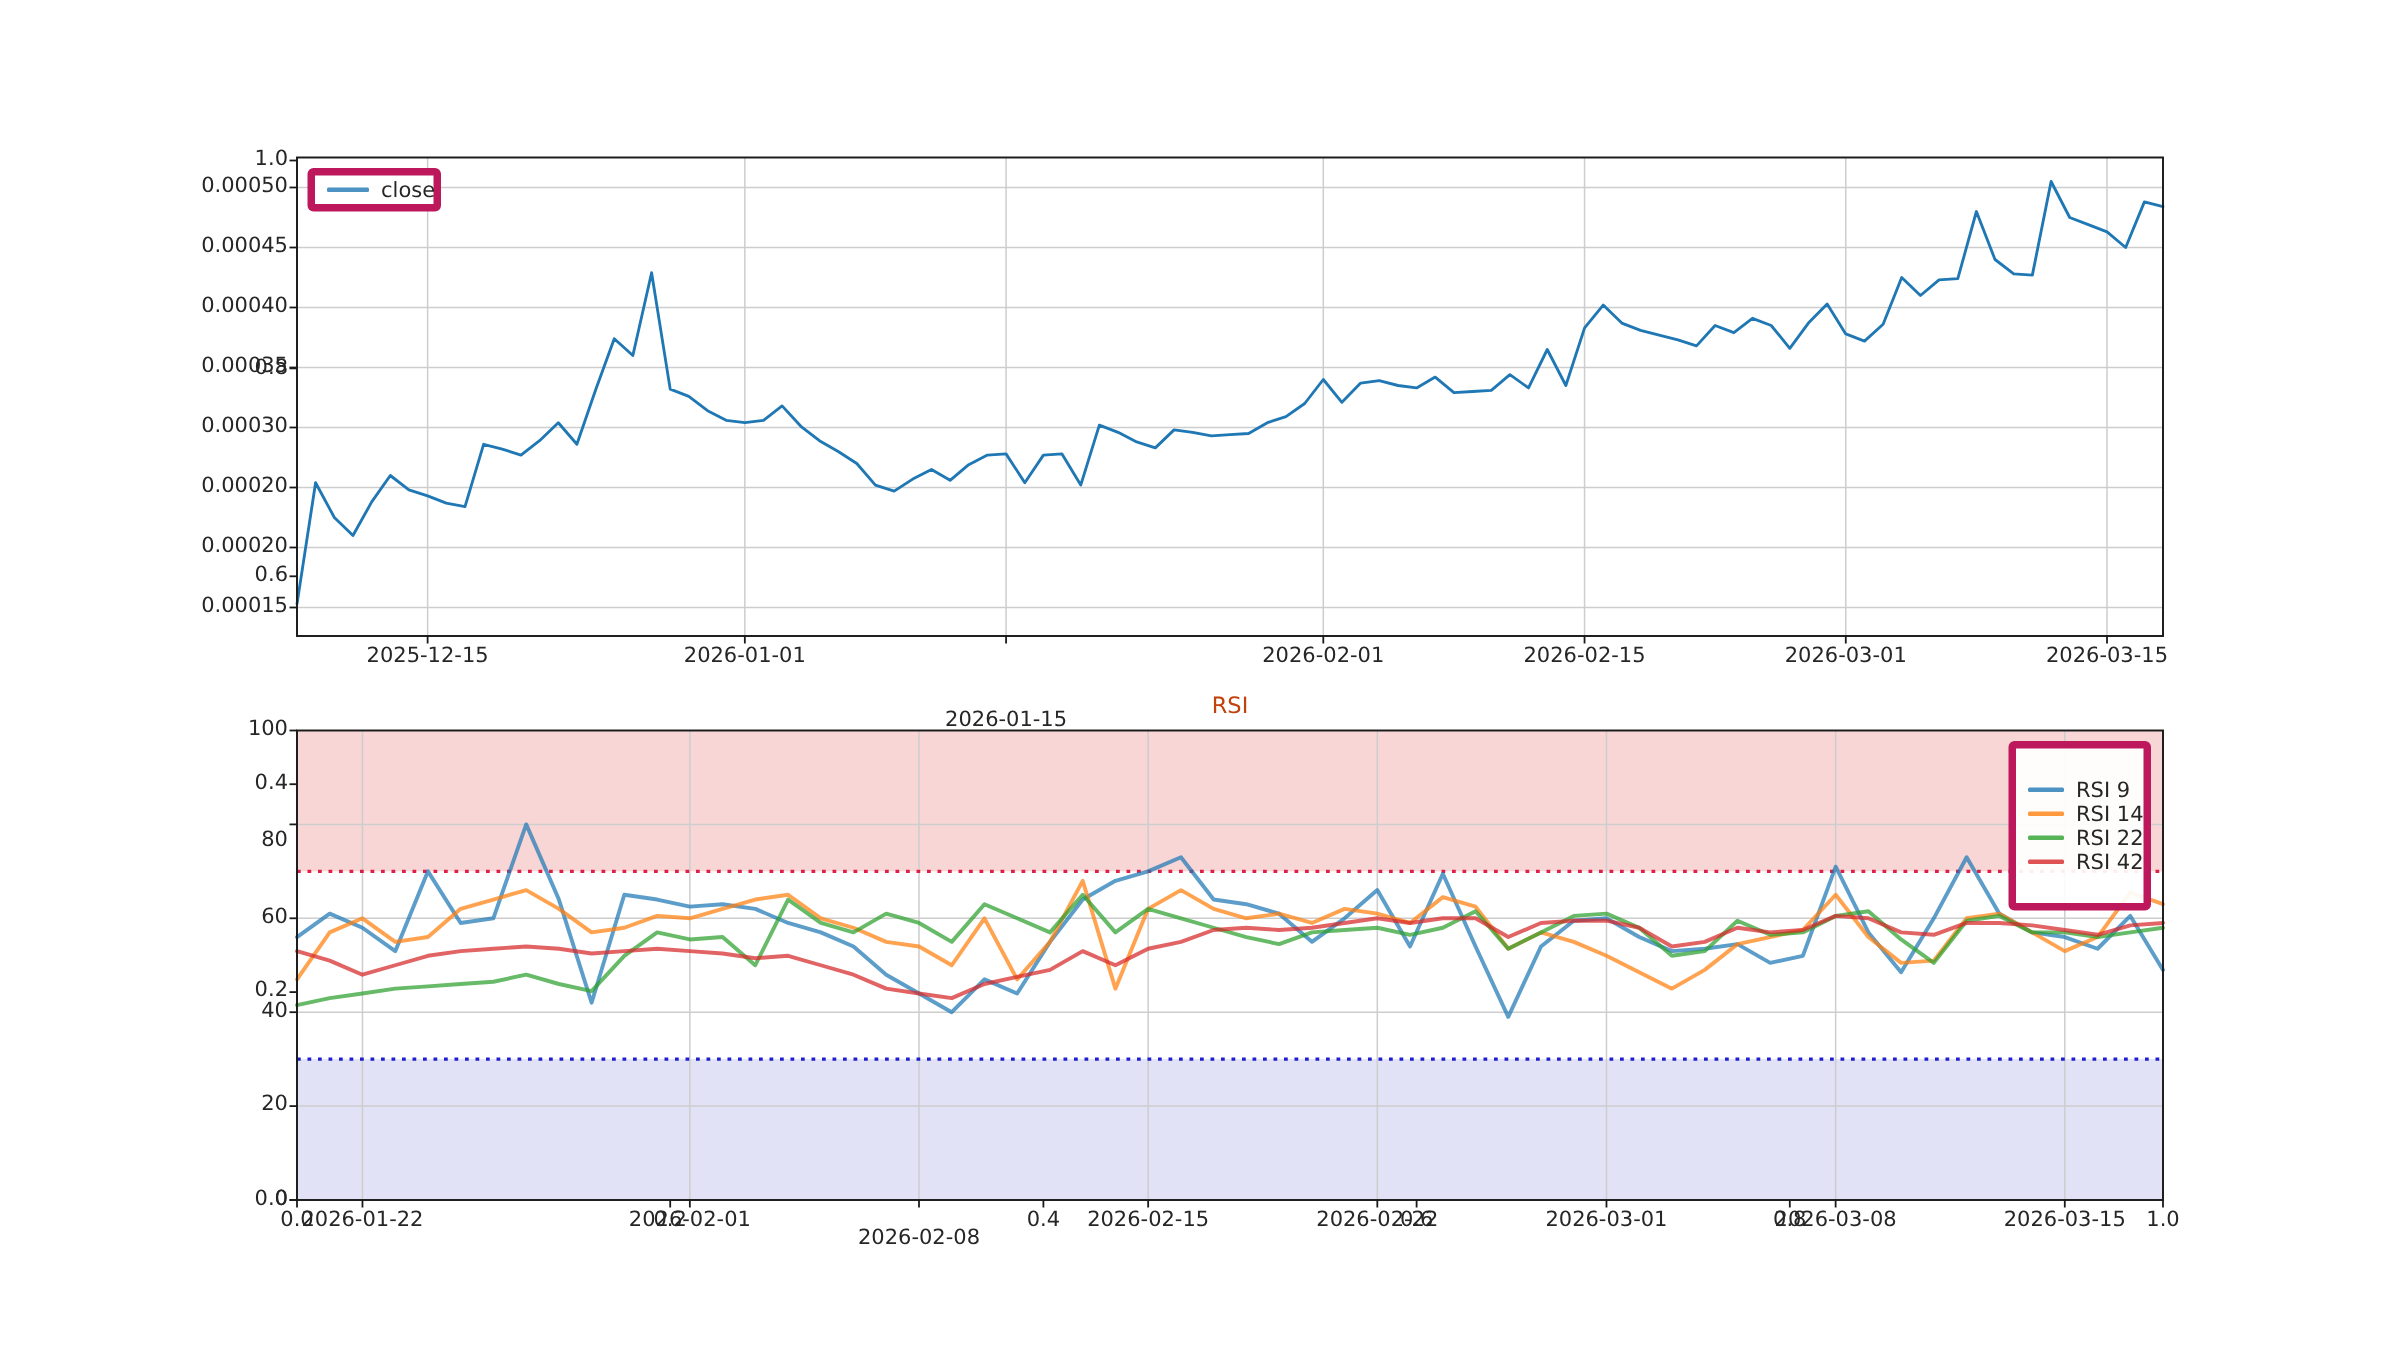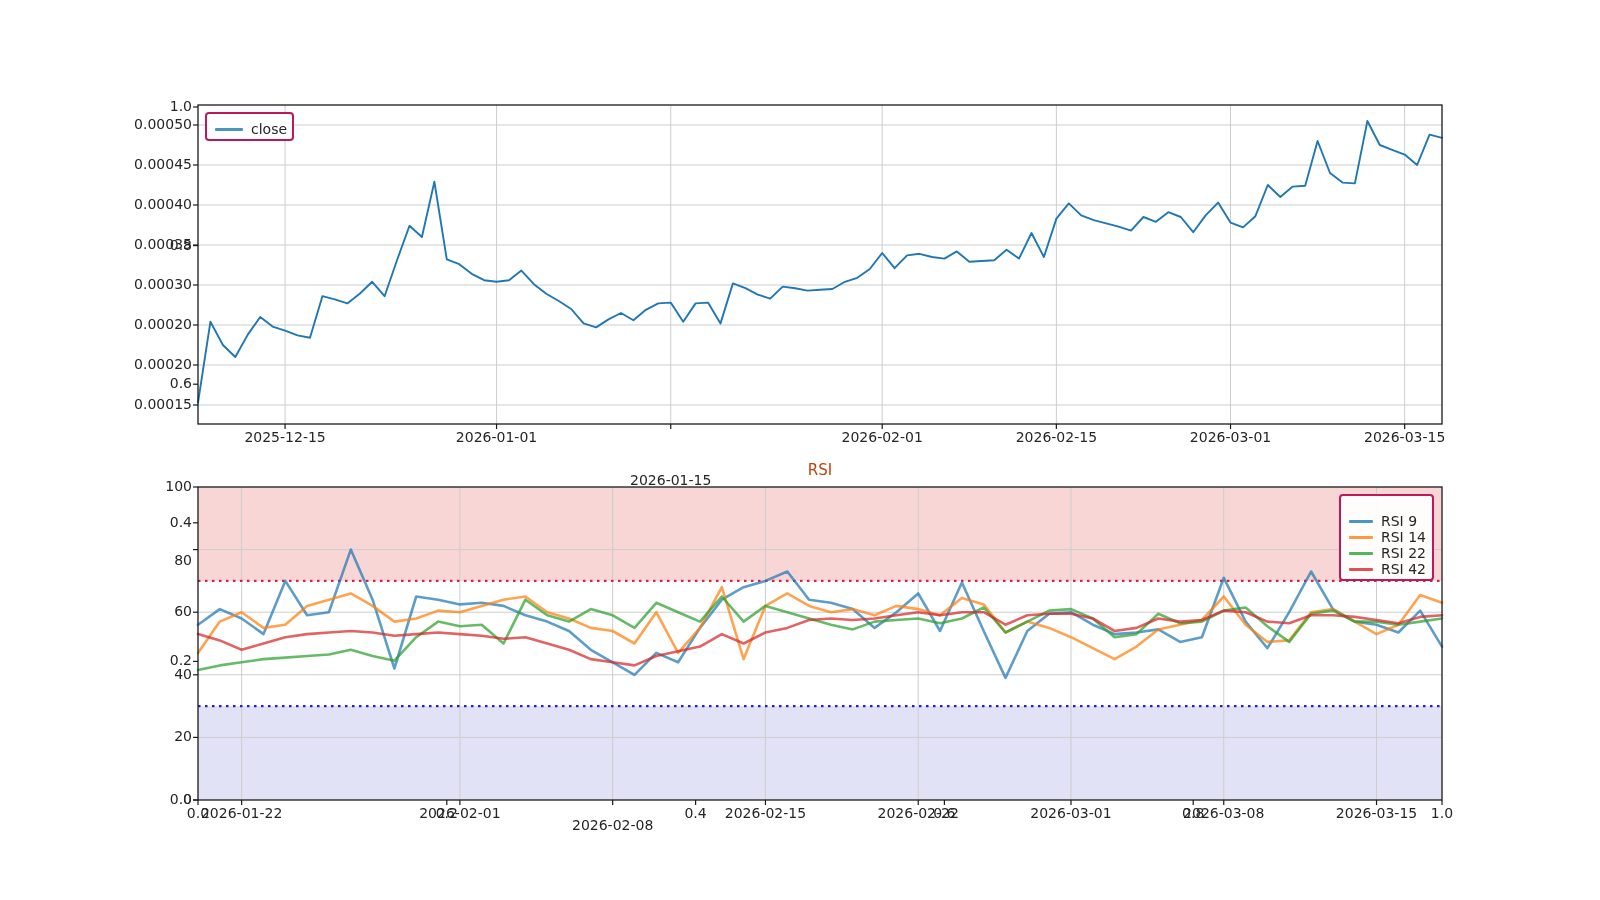--- a/index.html
+++ b/index.html
@@ -5,23 +5,23 @@
   html,body{margin:0;padding:0;background:#fff;}
   .figure{position:relative;width:1600px;height:900px;background:#fff;
           font-family:"DejaVu Sans",sans-serif;overflow:hidden;}
   .figure svg{position:absolute;left:0;top:0;}
   .ticklabel{position:absolute;font-size:14px;color:#262626;white-space:nowrap;line-height:17px;}
   .ylab{text-align:right;}
   .xlab{transform:translateX(-50%);}
   .watermark{position:absolute;font-size:28px;letter-spacing:1px;transform:translateX(-50%);
              white-space:nowrap;}
   .rsi-title{position:absolute;font-size:15px;color:#c2410c;transform:translateX(-50%);}
-  .legend{position:absolute;background:rgba(255,255,255,0.92);border:2px solid #be185d;
+  .legend{position:absolute;background:rgba(255,255,255,0.92);border:5px solid #be185d;
           border-radius:4px;box-sizing:border-box;display:flex;flex-direction:column;
-          justify-content:flex-end;padding:2px 8px;}
+          justify-content:center;padding:2px 8px;}
   .legend-row{display:flex;align-items:center;gap:8px;}
   .legend-swatch{display:inline-block;height:3px;border-radius:1px;flex:0 0 auto;}
   .legend-label{font-size:14px;color:#262626;white-space:nowrap;}
 </style>
 </head>
 <body>
 
 <div class="figure">
   <svg id="chart" width="1600" height="900">
       <rect x="198" y="487" width="1244" height="93.89999999999998" fill="#f9d6d6"></rect>
@@ -147,21 +147,21 @@
       <span class="ticklabel xlab" style="left: 1193.2px; top: 805px;">0.8</span>
       <span class="ticklabel xlab" style="left: 1442px; top: 805px;">1.0</span>
     </div>
   <span class="rsi-title" id="rsi-title" style="left: 820px; top: 461px;">RSI</span>
   <div class="legend" id="legend-close" style="left: 205px; top: 112px; width: 89px; height: 29px;">
       <div class="legend-row">
         <span class="legend-swatch" style="width: 28px; background: rgb(31, 119, 180); opacity: 0.8;"></span>
         <span class="legend-label">close</span>
       </div>
     </div>
-  <div class="legend" id="legend-rsi" style="left: 1339px; top: 494px; width: 95px; height: 87px;">
+  <div class="legend" id="legend-rsi" style="left: 1339px; top: 494px; width: 95px; height: 113px;">
       <div class="legend-row">
         <span class="legend-swatch" style="width: 24px; background: rgb(31, 119, 180); opacity: 0.8;"></span>
         <span class="legend-label">RSI 9</span>
       </div>
       <div class="legend-row">
         <span class="legend-swatch" style="width: 24px; background: rgb(255, 127, 14); opacity: 0.8;"></span>
         <span class="legend-label">RSI 14</span>
       </div>
       <div class="legend-row">
         <span class="legend-swatch" style="width: 24px; background: rgb(44, 160, 44); opacity: 0.8;"></span>

